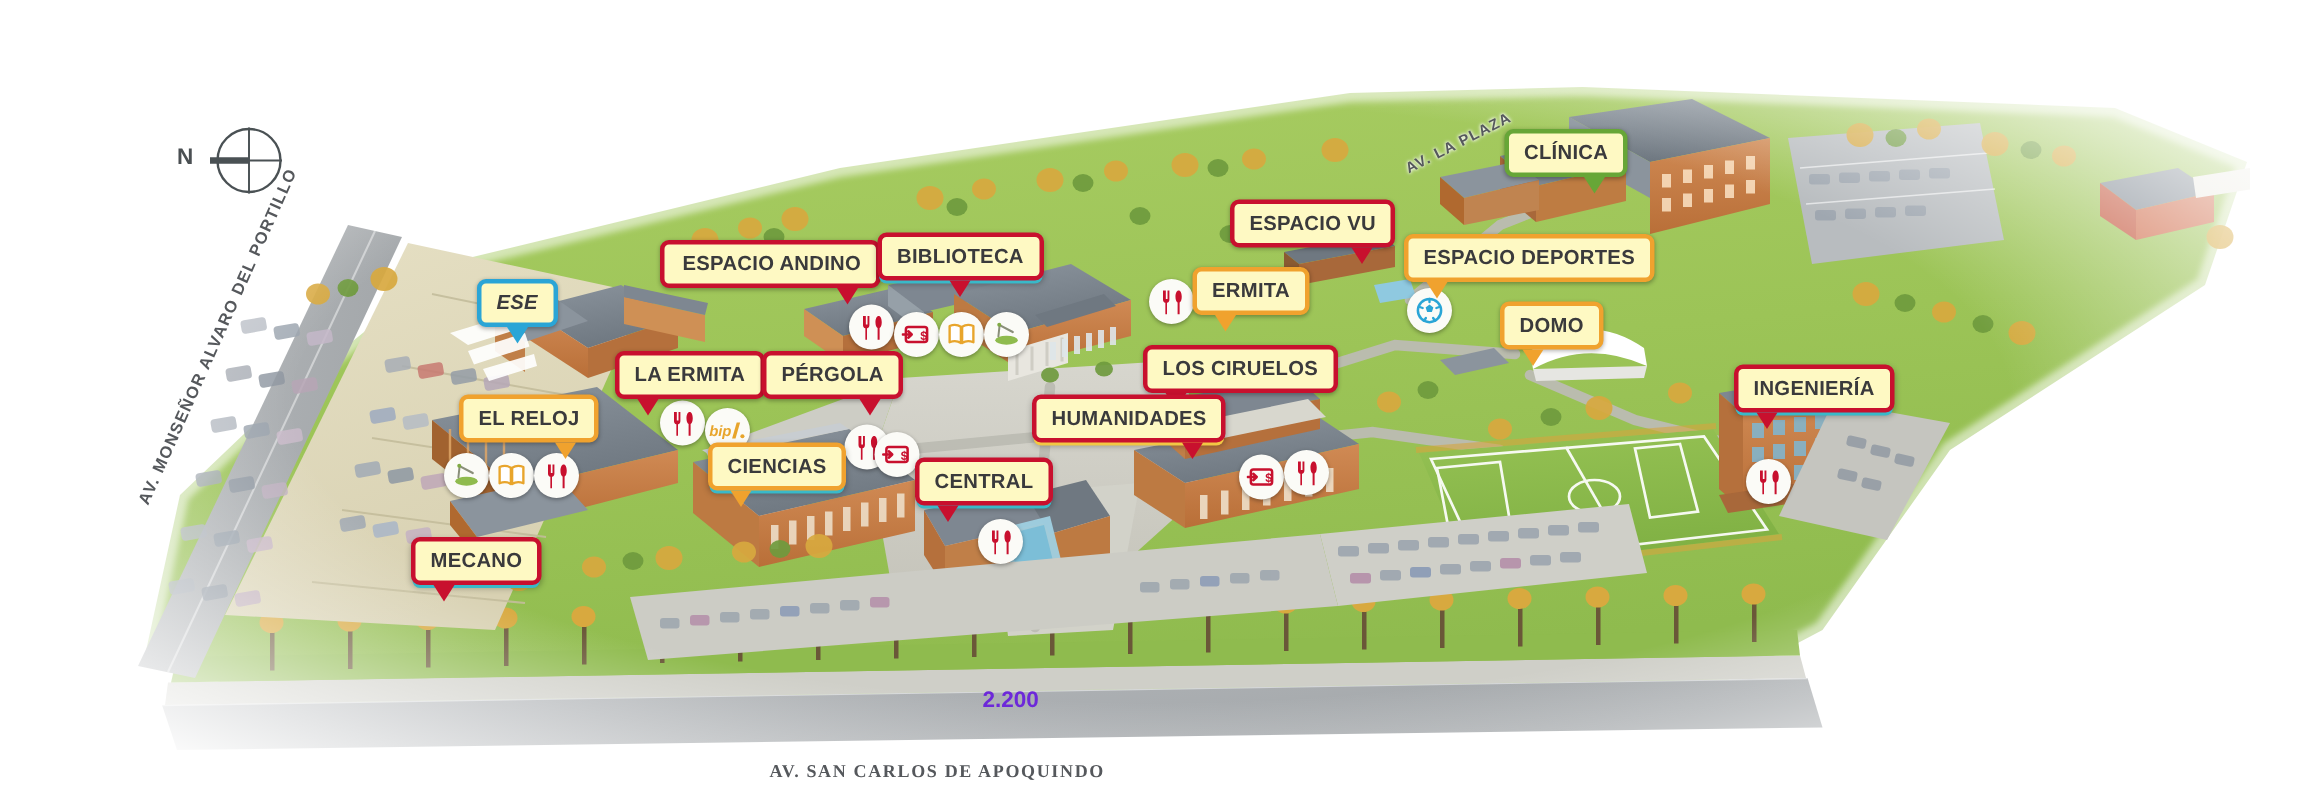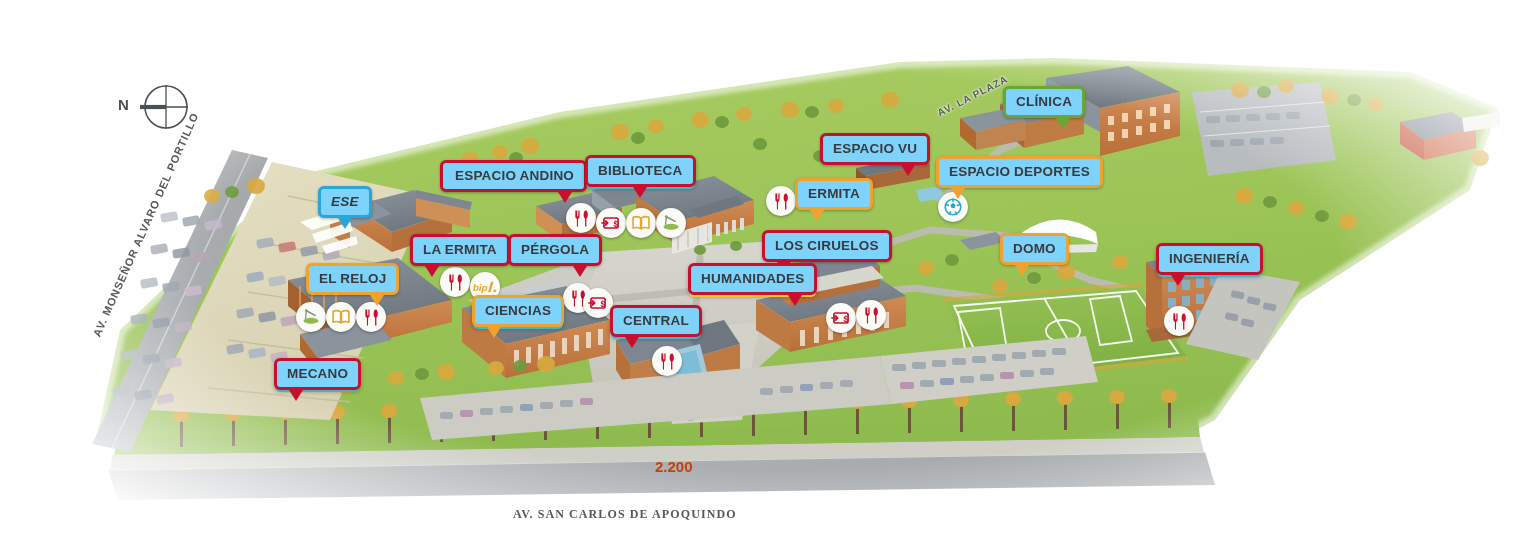--- a/index.html
+++ b/index.html
@@ -15,21 +15,21 @@
     width: 1536px; height: 537px;
     background: #ffffff;
   }
 
   
   .terrain-svg { position:absolute; left:0; top:0; width:1536px; height:537px; }
 
   
   .label {
     position: absolute;
-    background: #7dd3fc;
+    background: #fef9c3;
     color: #3a3a3c;
     font-weight: bold;
     font-size: 13.5px;
     letter-spacing: 0.2px;
     line-height: 1;
     padding: 6px 10px 6px 10px;
     border: 3px solid #c8102e;
     border-radius: 6px;
     white-space: nowrap;
     box-shadow: 0 1px 3px rgba(0,0,0,0.30);
@@ -81,21 +81,21 @@
     letter-spacing: .9px;
     white-space: nowrap;
     z-index: 30;
     text-shadow: 0 0 3px #fff, 0 0 2px #fff;
   }
   #street-apoquindo { font-size: 12px; letter-spacing: 1.1px; font-family: Liberation Serif, serif; }
 
   
   #address-number {
     position: absolute;
-    color: #c2410c;
+    color: #6d28d9;
     font-weight: bold;
     font-size: 15px;
     z-index: 30;
   }
 
   
   #compass { position:absolute; z-index: 30; }
   #compass-n {
     position:absolute; left:0; top:14px;
     font-size:15px; font-weight:bold; color:#4a4f52;
@@ -726,21 +726,21 @@
       </div>
     </div>
 
   <div class="label blue tail-mid" style="left:318px; top:186px;">ESE</div>
   <div class="label red tail-right" style="left:440px; top:160px;padding-left:12px;">ESPACIO ANDINO</div>
   <div class="label red tail-mid accent-teal" style="left:585px; top:155px;">BIBLIOTECA</div>
   <div class="label red tail-right" style="left:820px; top:133px;">ESPACIO VU</div>
   <div class="label green tail-right" style="left:1003px; top:86px;">CLÍNICA</div>
   <div class="label orange tail-left" style="left:936px; top:156px;">ESPACIO DEPORTES</div>
   <div class="label orange tail-left" style="left:795px; top:178px;">ERMITA</div>
-  <div class="label orange tail-left" style="left:1000px; top:201px;margin-top:32px;">DOMO</div>
+  <div class="label orange tail-left" style="left:1000px; top:201px;">DOMO</div>
   <div class="label red tail-left" style="left:410px; top:234px;">LA ERMITA</div>
   <div class="label red tail-right" style="left:508px; top:234px;">PÉRGOLA</div>
   <div class="label red tail-left" style="left:762px; top:230px;">LOS CIRUELOS</div>
   <div class="label orange tail-right" style="left:306px; top:263px;">EL RELOJ</div>
   <div class="label orange tail-left accent-teal" style="left:472px; top:295px;">CIENCIAS</div>
   <div class="label red tail-right accent-yellow" style="left:688px; top:263px;">HUMANIDADES</div>
   <div class="label red tail-left accent-teal" style="left:610px; top:305px;">CENTRAL</div>
   <div class="label red tail-left accent-teal" style="left:274px; top:358px;">MECANO</div>
   <div class="label red tail-left accent-teal" style="left:1156px; top:243px;">INGENIERÍA</div>
 

